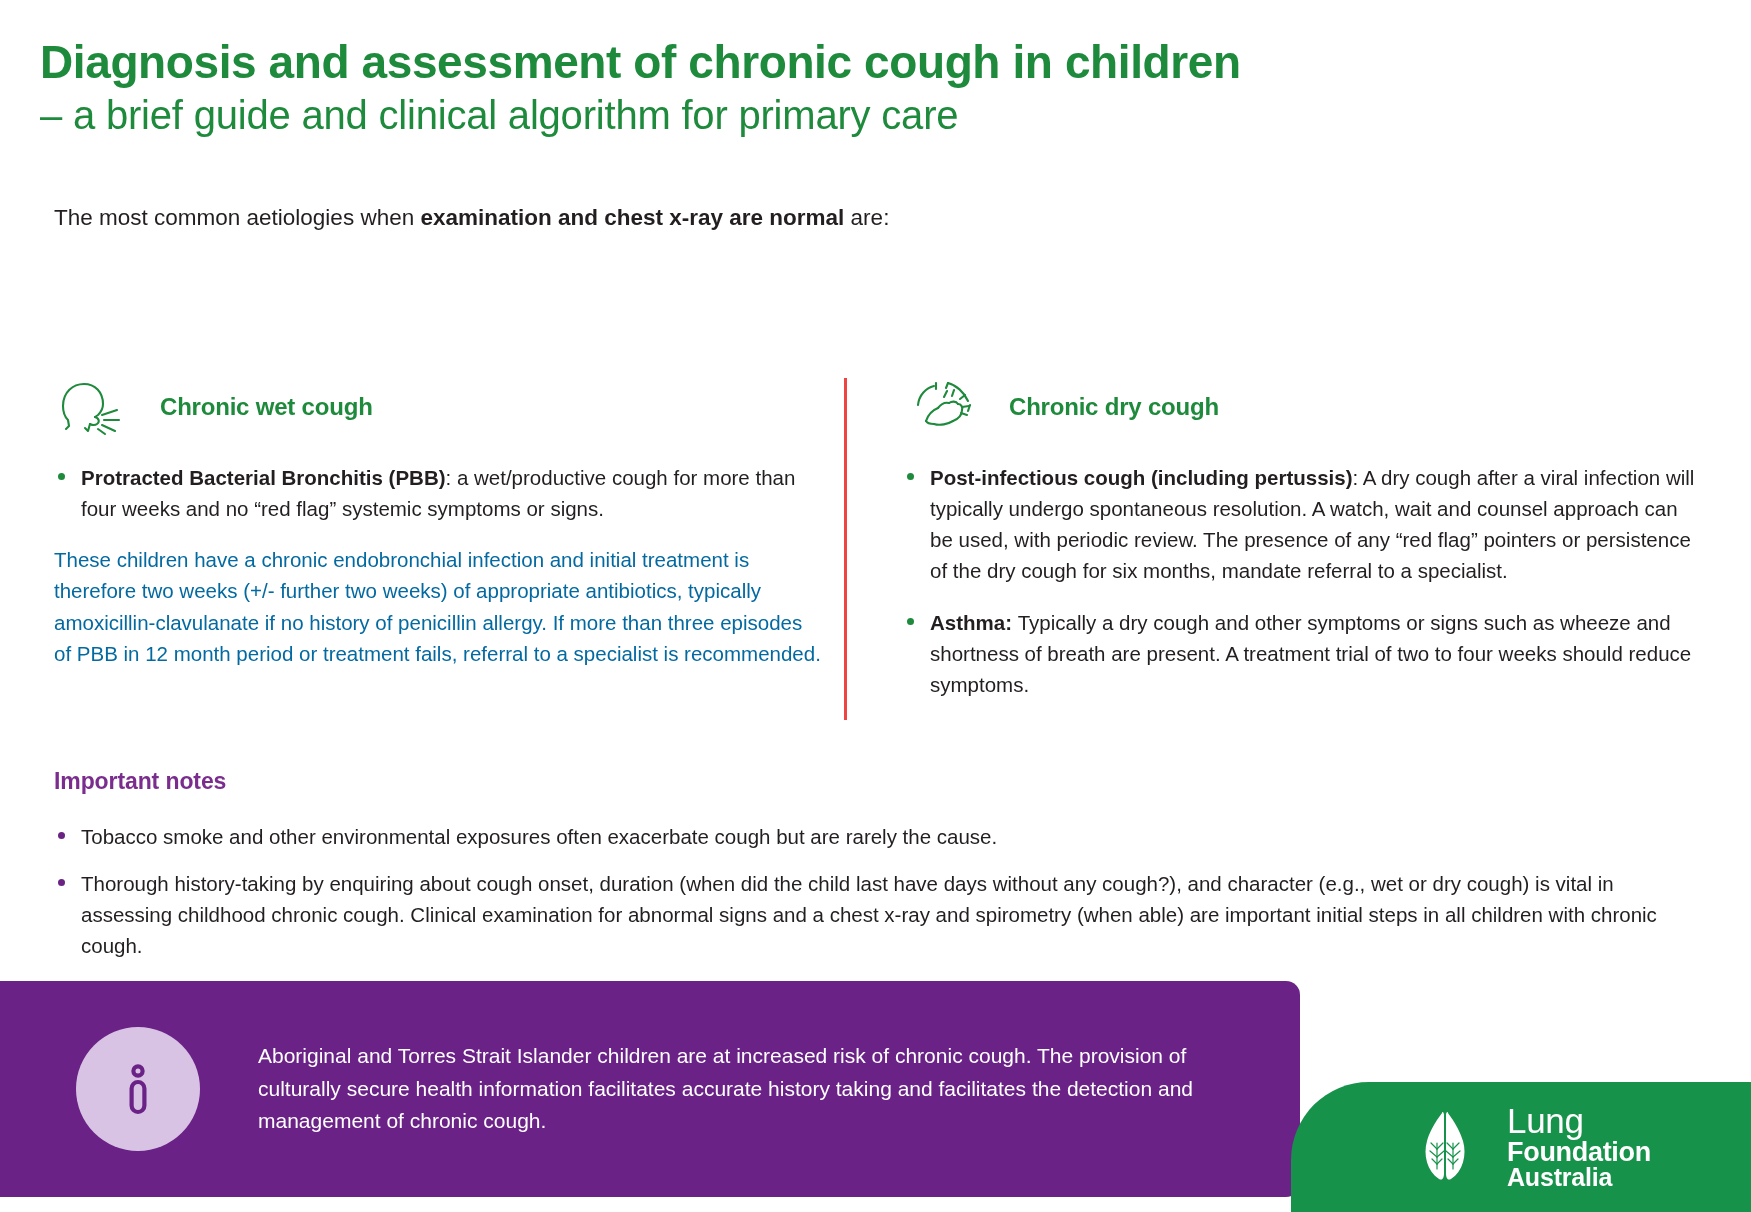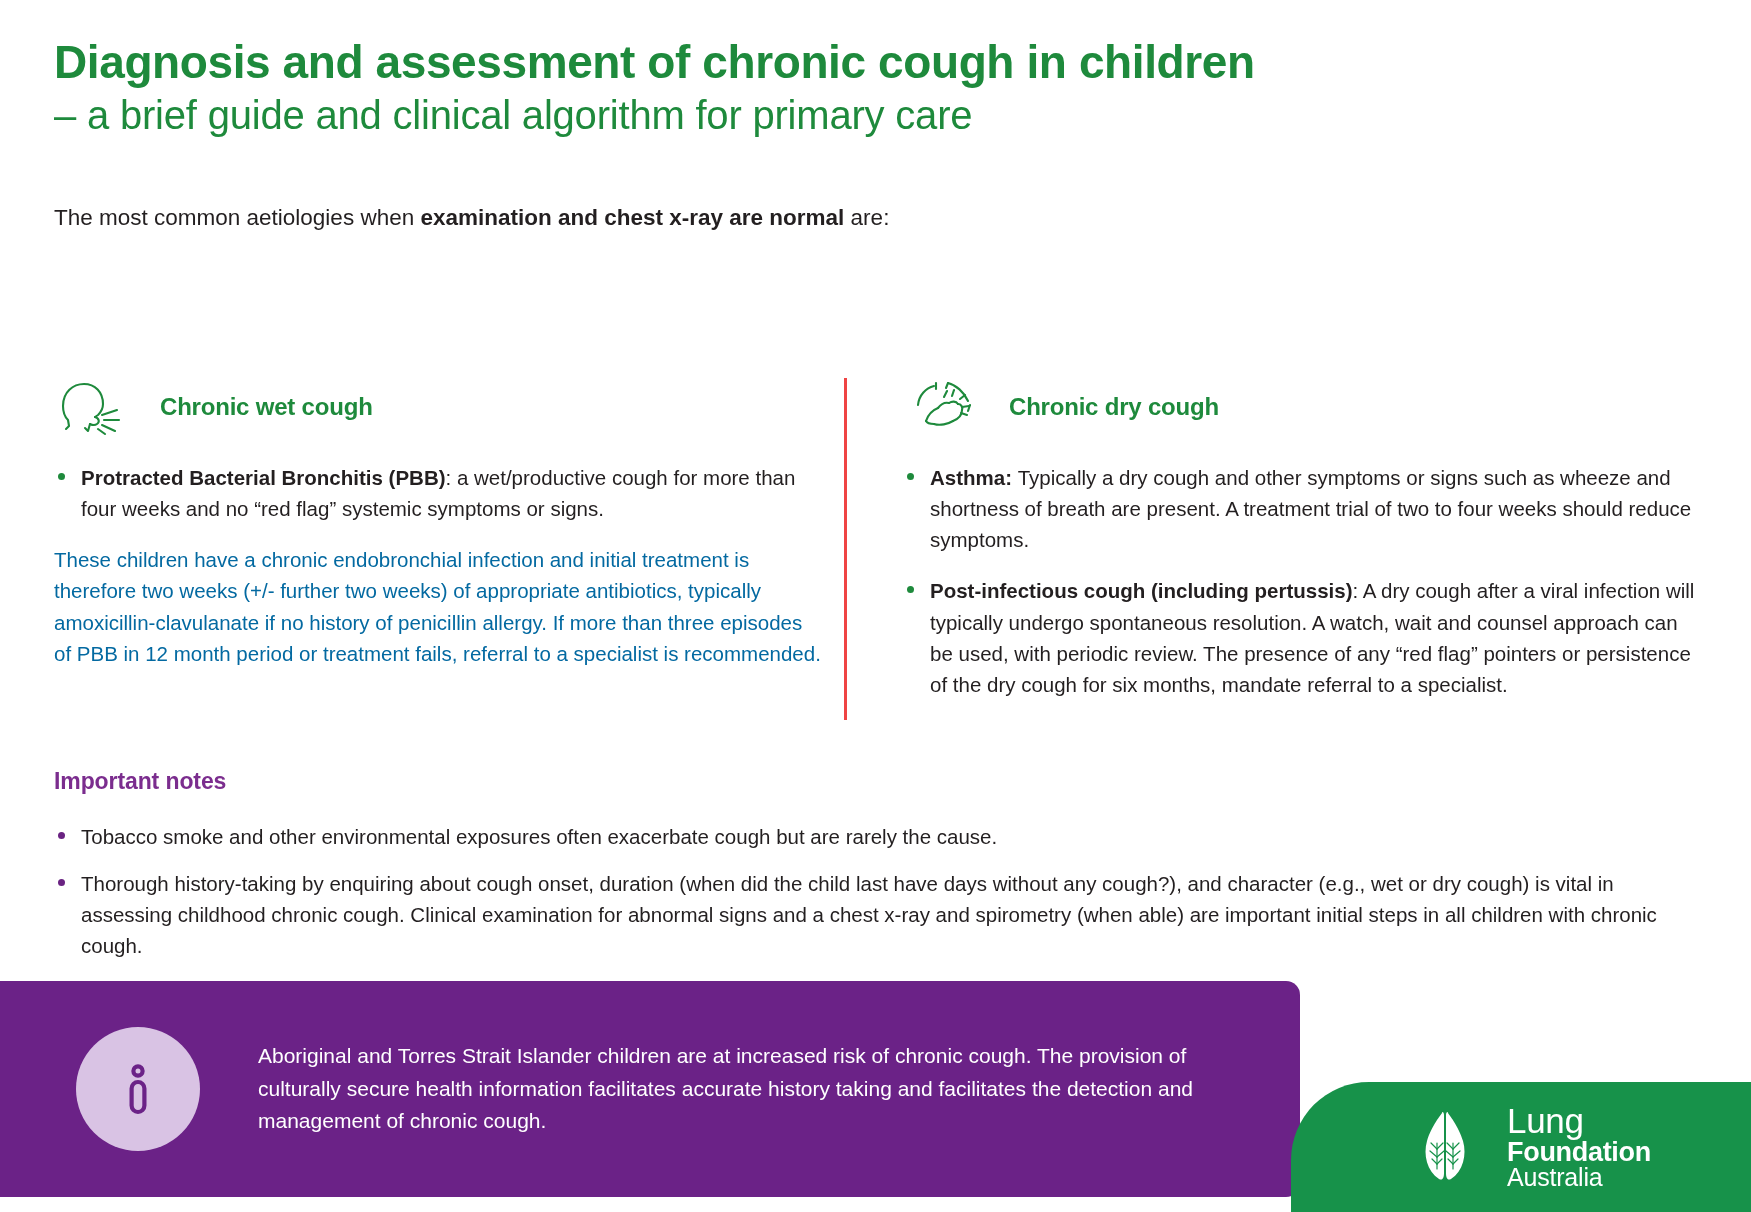--- a/index.html
+++ b/index.html
@@ -19,21 +19,21 @@
   .page {
     position: relative;
     width: 1751px;
     height: 1212px;
     box-sizing: border-box;
   }
 
   
   .title-block {
     position: absolute;
-    left: 54px;
+    left: 40px;
     top: 38px;
     width: 1660px;
   }
   .title-main {
     font-size: 46px;
     font-weight: bold;
     color: #1e8a3c;
     letter-spacing: -0.4px;
     line-height: 1.08;
     margin: 0;
@@ -221,21 +221,21 @@
     align-items: center;
     justify-content: center;
   }
   .logo-words {
     margin-left: 16px;
     color: #ffffff;
     line-height: 0.99;
   }
   .logo-words .lw1 { font-size: 35px; font-weight: normal; display:block; letter-spacing:-0.3px;}
   .logo-words .lw2 { font-size: 27px; font-weight: bold; display:block; letter-spacing:-0.3px;}
-  .logo-words .lw3 { font-size: 25px; font-weight: normal; display:block; letter-spacing:-0.2px;}
+  .logo-words .lw3 { font-size: 25px; font-weight: bold; display:block; letter-spacing:-0.2px;}
 </style>
 </head>
 <body>
 
 <div class="page">
 
   <div class="title-block">
     <h1 class="title-main">Diagnosis and assessment of chronic cough in children</h1>
     <div class="title-sub">– a brief guide and clinical algorithm for primary care</div>
   </div>
@@ -290,22 +290,22 @@
             <path d="M48 17 L50 11"></path>
             <path d="M56 20 L61 16"></path>
             <path d="M58 28 L65 27"></path>
             <path d="M57 34 L63 36"></path>
           </svg>
         </span>
         <span class="col-head-title">Chronic dry cough</span>
       </div>
 
       <ul class="green-list">
+        <li><b>Post-infectious cough (including pertussis)</b><span>: A dry cough after a viral infection will typically undergo spontaneous resolution. A watch, wait and counsel approach can be used, with periodic review. The presence of any “red flag” pointers or persistence of the dry cough for six months, mandate referral to a specialist.</span></li>
         <li><b>Asthma: </b><span> Typically a dry cough and other symptoms or signs such as wheeze and shortness of breath are present. A treatment trial of two to four weeks should reduce symptoms.</span></li>
-        <li><b>Post-infectious cough (including pertussis)</b><span>: A dry cough after a viral infection will typically undergo spontaneous resolution. A watch, wait and counsel approach can be used, with periodic review. The presence of any “red flag” pointers or persistence of the dry cough for six months, mandate referral to a specialist.</span></li>
       </ul>
     </div>
   </div>
 
   <div class="notes">
     <div class="notes-title">Important notes</div>
     <ul class="purple-list">
       <li>Tobacco smoke and other environmental exposures often exacerbate cough but are rarely the cause.</li>
       <li>Thorough history-taking by enquiring about cough onset, duration (when did the child last have days without any cough?), and character (e.g., wet or dry cough) is vital in assessing childhood chronic cough. Clinical examination for abnormal signs and a chest x-ray and spirometry (when able) are important initial steps in all children with chronic cough.</li>
     </ul>

